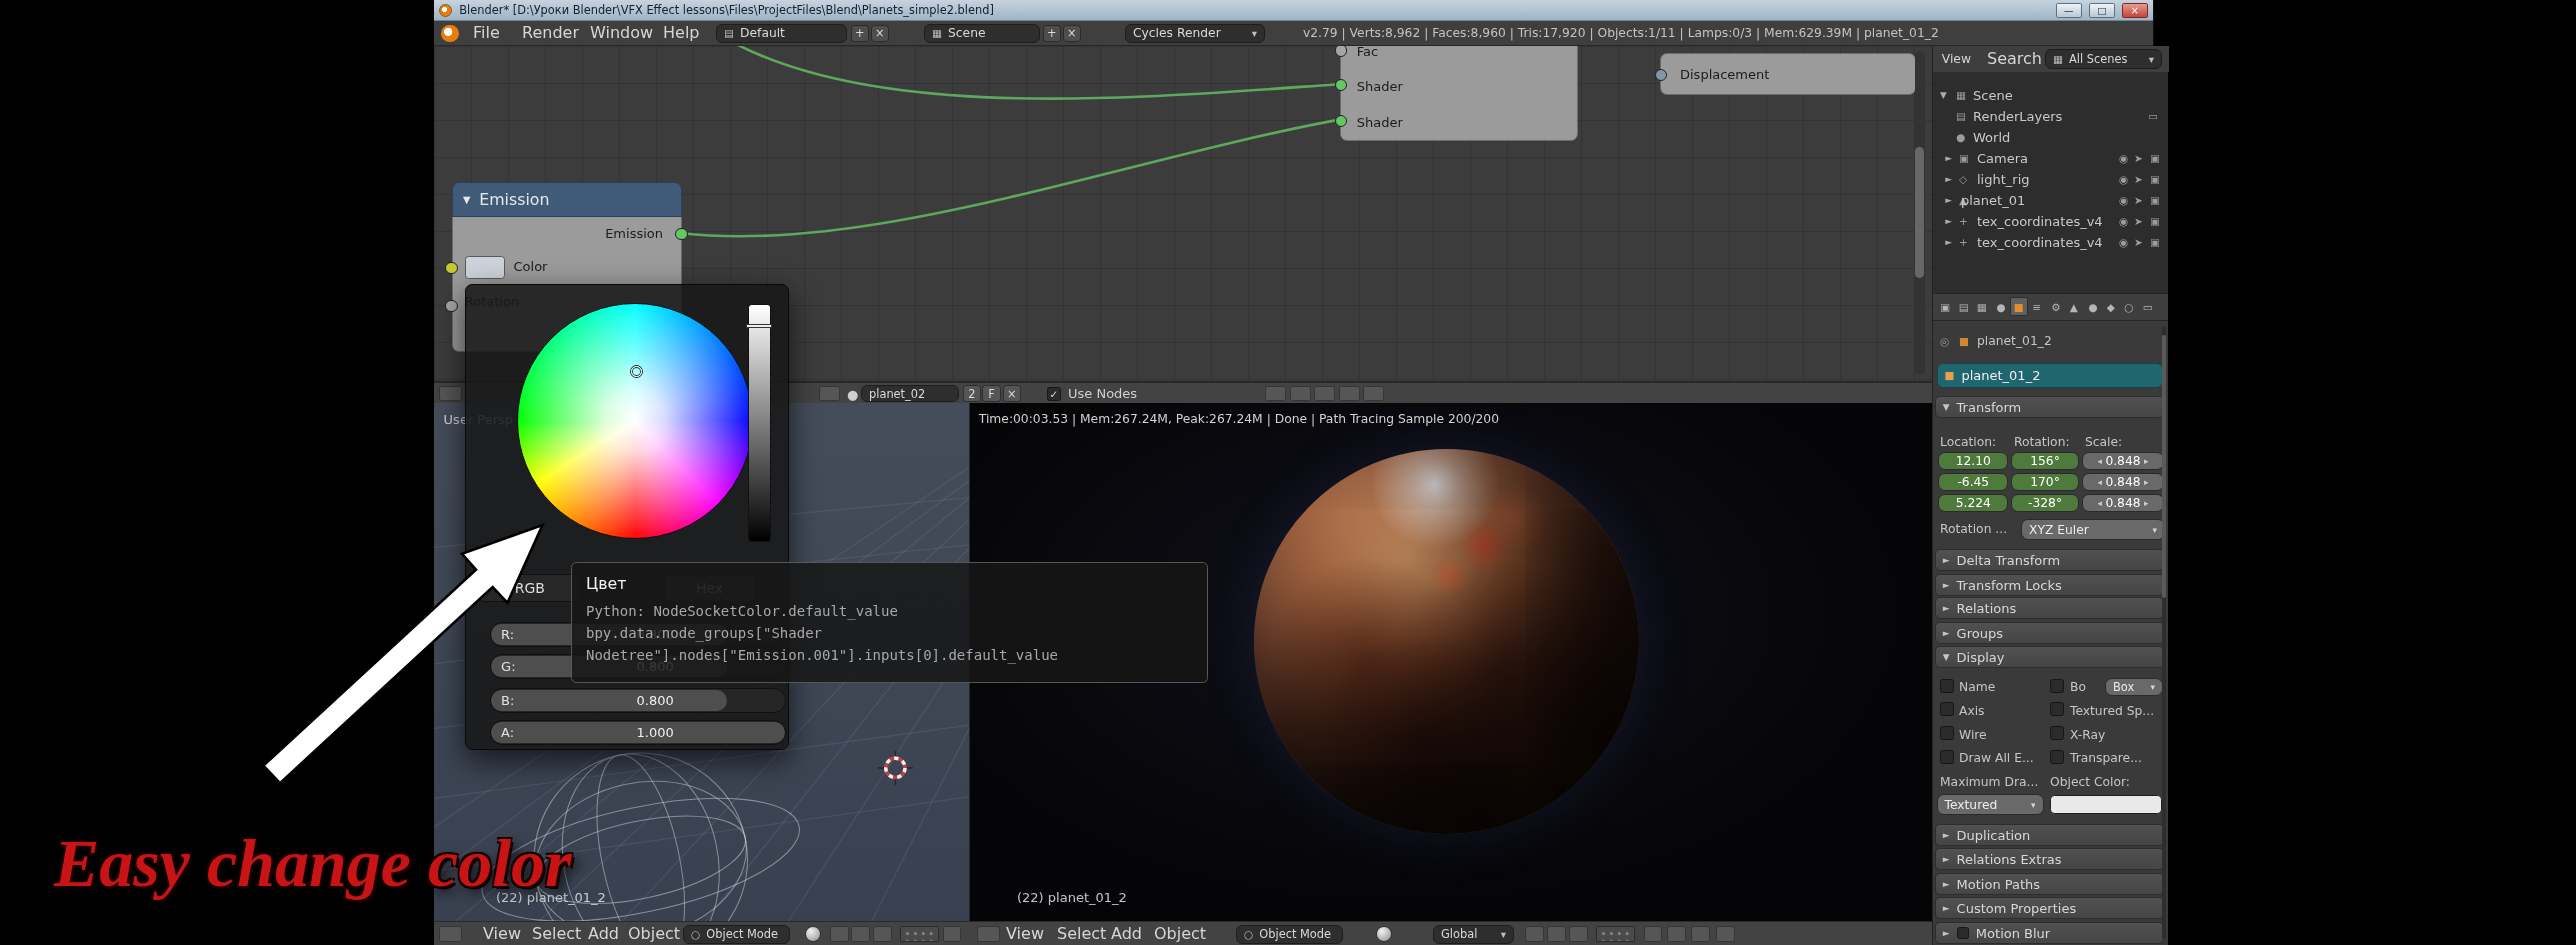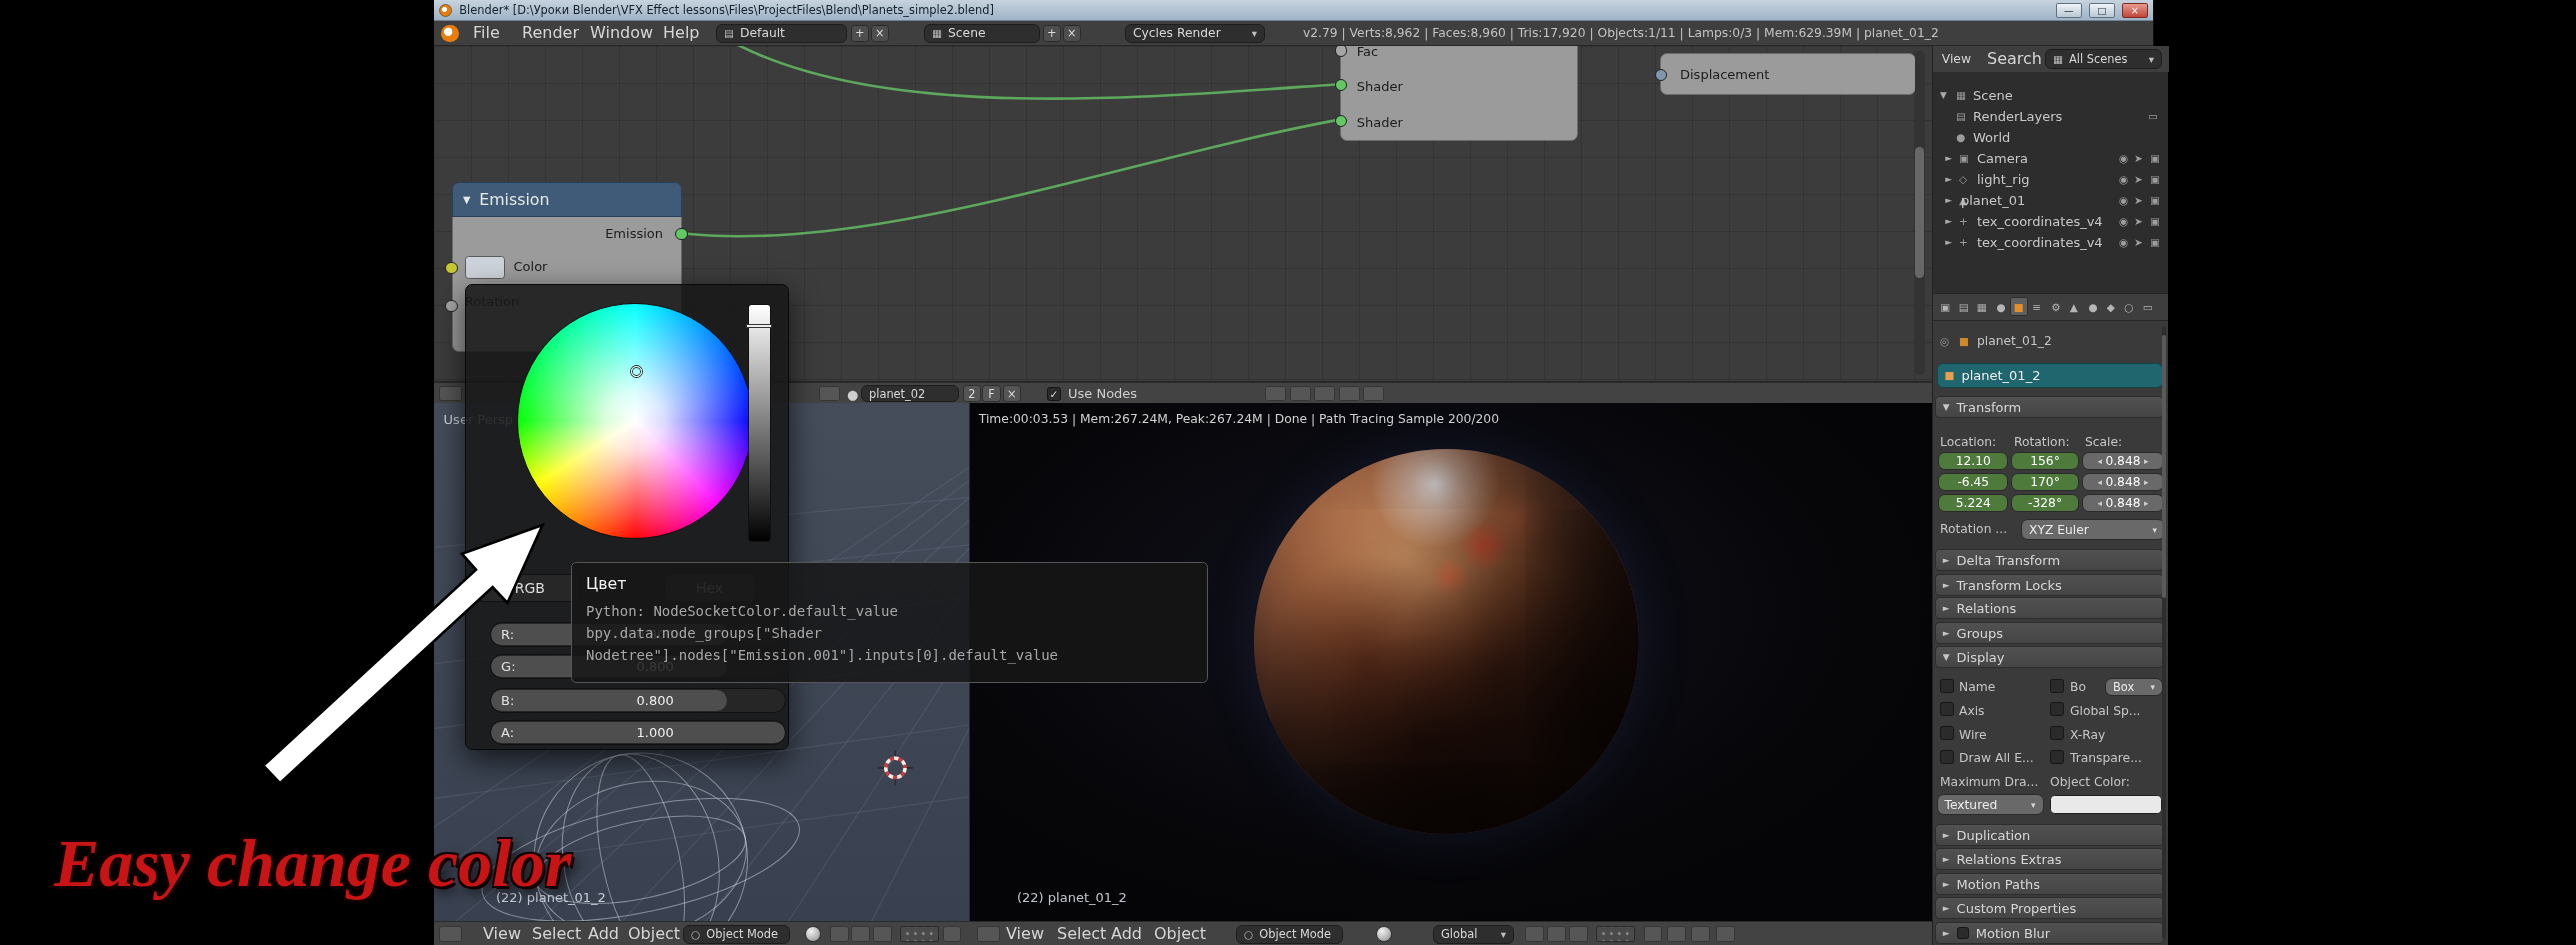--- a/index.html
+++ b/index.html
@@ -492,21 +492,21 @@
       <div class="cb" style="left:7px;top:704px"></div>
       <span class="plabel" style="left:26px;top:705px">Draw All E...</span>
 
       <div class="cb" style="left:117px;top:633px"></div>
       <span class="plabel" style="left:137px;top:634px">Bo</span>
       <div class="pdrop" style="left:172px;top:632px;width:58px;height:17.5px;font-size:11.4px">
         <span>Box</span>
         <span class="dd">▾</span>
       </div>
       <div class="cb" style="left:117px;top:656px"></div>
-      <span class="plabel" style="left:137px;top:658px">Global Sp...</span>
+      <span class="plabel" style="left:137px;top:658px">Textured Sp...</span>
       <div class="cb" style="left:117px;top:680px"></div>
       <span class="plabel" style="left:137px;top:682px">X-Ray</span>
       <div class="cb" style="left:117px;top:704px"></div>
       <span class="plabel" style="left:137px;top:705px">Transpare...</span>
 
       <span class="plabel" style="left:7px;top:729px">Maximum Dra...</span>
       <span class="plabel" style="left:117px;top:729px">Object Color:</span>
       <div class="pdrop" style="left:3.5px;top:748px;width:107px;height:21px">
         <span>Textured</span>
         <span class="dd">▾</span>

